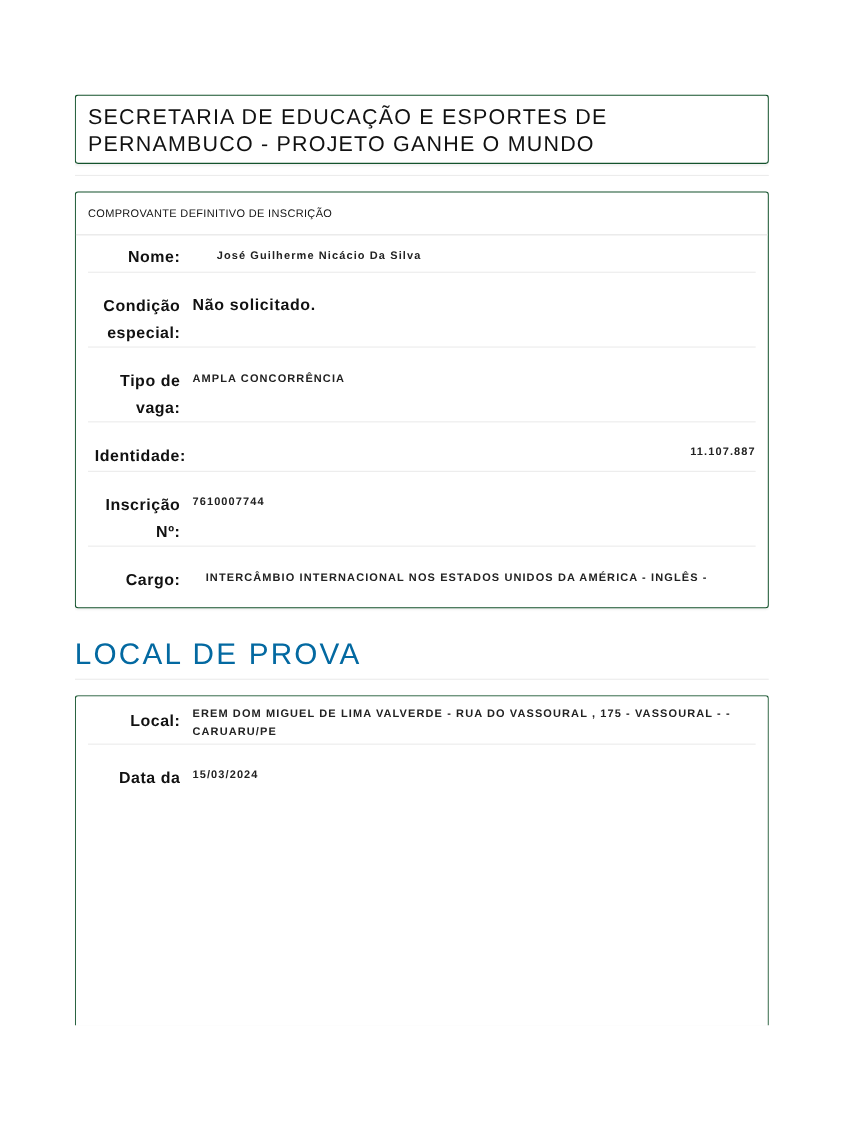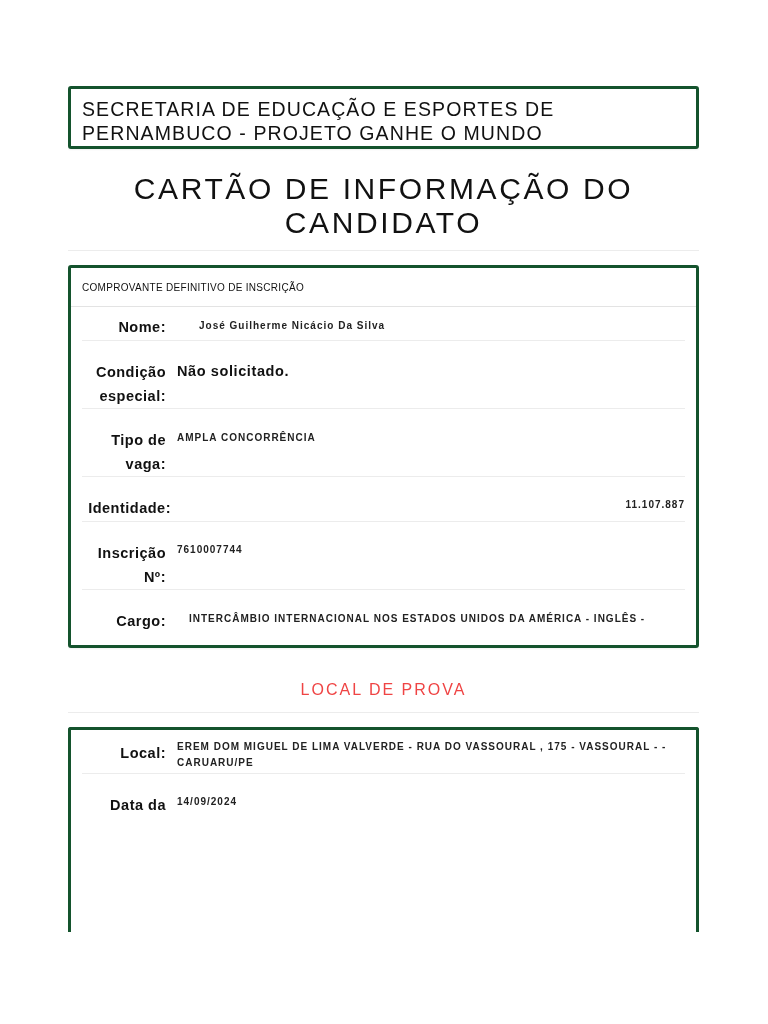--- a/index.html
+++ b/index.html
@@ -1,44 +1,43 @@
 <!DOCTYPE html>
 <html><head>
 <meta charset="utf-8">
 <style>
   html, body { margin: 0; padding: 0; background: #ffffff; }
   body { width: 768px; height: 1024px; overflow: hidden; position: relative;
          font-family: "Liberation Sans", "DejaVu Sans", sans-serif; color: #111; }
   .page { position: absolute; left: 68px; top: 86px; width: 631px; height: 846px; overflow: hidden; }
-  .box { border: 3px solid #14532d; border-radius: 3px; background: #fff; box-shadow: 0 1px 2px rgba(0,0,0,0.06); }
+  .box { border: 1px solid #14532d; border-radius: 3px; background: #fff; box-shadow: 0 1px 2px rgba(0,0,0,0.06); }
   .org-box { height: 63px; padding: 8px 11px; box-sizing: border-box; }
   .org-title { font-size: 19.5px; letter-spacing: 1.1px; line-height: 24px; margin: 0; font-weight: normal; color: #111; }
   .main-title { text-align: center; font-size: 30px; letter-spacing: 2.6px; line-height: 34px; margin: 23px 0 0 0; font-weight: normal; color: #111; }
   .hr { height: 1px; background: #ececec; margin-top: 10px; }
   .card1 { margin-top: 14px; }
   .card-header { height: 38px; border-bottom: 1px solid #e3e3e3; padding: 0 11px; display: flex; align-items: center; font-size: 10px; letter-spacing: 0.3px; color: #111; }
   .rows { padding: 0 11px; }
   .row { display: flex; border-bottom: 1px solid #ececec; box-sizing: border-box; }
   .row:last-child { border-bottom: none; }
   .label { width: 95px; text-align: right; font-weight: bold; font-size: 14.5px; line-height: 24px; padding-right: 11px; box-sizing: border-box; letter-spacing: 0.5px; flex-shrink: 0; color: #111; }
   .value { font-size: 10px; letter-spacing: 1px; line-height: 14px; color: #222; flex: 1; font-weight: bold; }
   .value.big { font-size: 14.5px; font-weight: bold; letter-spacing: 0.6px; line-height: 20px; color: #111; }
-  .section-title { font-size: 16px; letter-spacing: 2px; font-weight: normal; margin: 27px 0 0 0; line-height: 30px; color: #ef4444; text-align: center; }
+  .section-title { font-size: 27px; letter-spacing: 2px; font-weight: normal; margin: 27px 0 0 0; line-height: 30px; color: #0369a1; }
   .card2 { margin-top: 14px; height: 300px; border-bottom: none; border-radius: 3px 3px 0 0; }
 </style>
 </head>
 <body>
 
 <div class="page">
 
   <div class="box org-box">
     <h2 class="org-title">SECRETARIA DE EDUCAÇÃO E ESPORTES DE PERNAMBUCO - PROJETO GANHE O MUNDO</h2>
   </div>
 
-  <h1 class="main-title">CARTÃO DE INFORMAÇÃO DO CANDIDATO</h1>
   <div class="hr"></div>
 
   <div class="box card1">
     <div class="card-header">COMPROVANTE DEFINITIVO DE INSCRIÇÃO</div>
     <div class="rows">
       <div class="row" style="height:34px; padding-top:9px;gap:22px;">
         <div class="label" style="line-height:22px;">Nome:</div>
         <div class="value" style="padding-top:3px;">José Guilherme Nicácio Da Silva</div>
       </div>
       <div class="row" style="height:68px; padding-top:19px;">
@@ -68,18 +67,18 @@
   <div class="hr" style="margin-top:7px;"></div>
 
   <div class="box card2">
     <div class="rows">
       <div class="row" style="height:44px; padding-top:9px;">
         <div class="label" style="padding-top:2px;">Local:</div>
         <div class="value" style="line-height:16px;">EREM DOM MIGUEL DE LIMA VALVERDE - RUA DO VASSOURAL , 175 - VASSOURAL - - CARUARU/PE</div>
       </div>
       <div class="row" style="height:60px; padding-top:19px;">
         <div class="label">Data da</div>
-        <div class="value" style="padding-top:2px;">14/09/2024</div>
+        <div class="value" style="padding-top:2px;">15/03/2024</div>
       </div>
     </div>
   </div>
 
 </div>
 
 </body></html>

